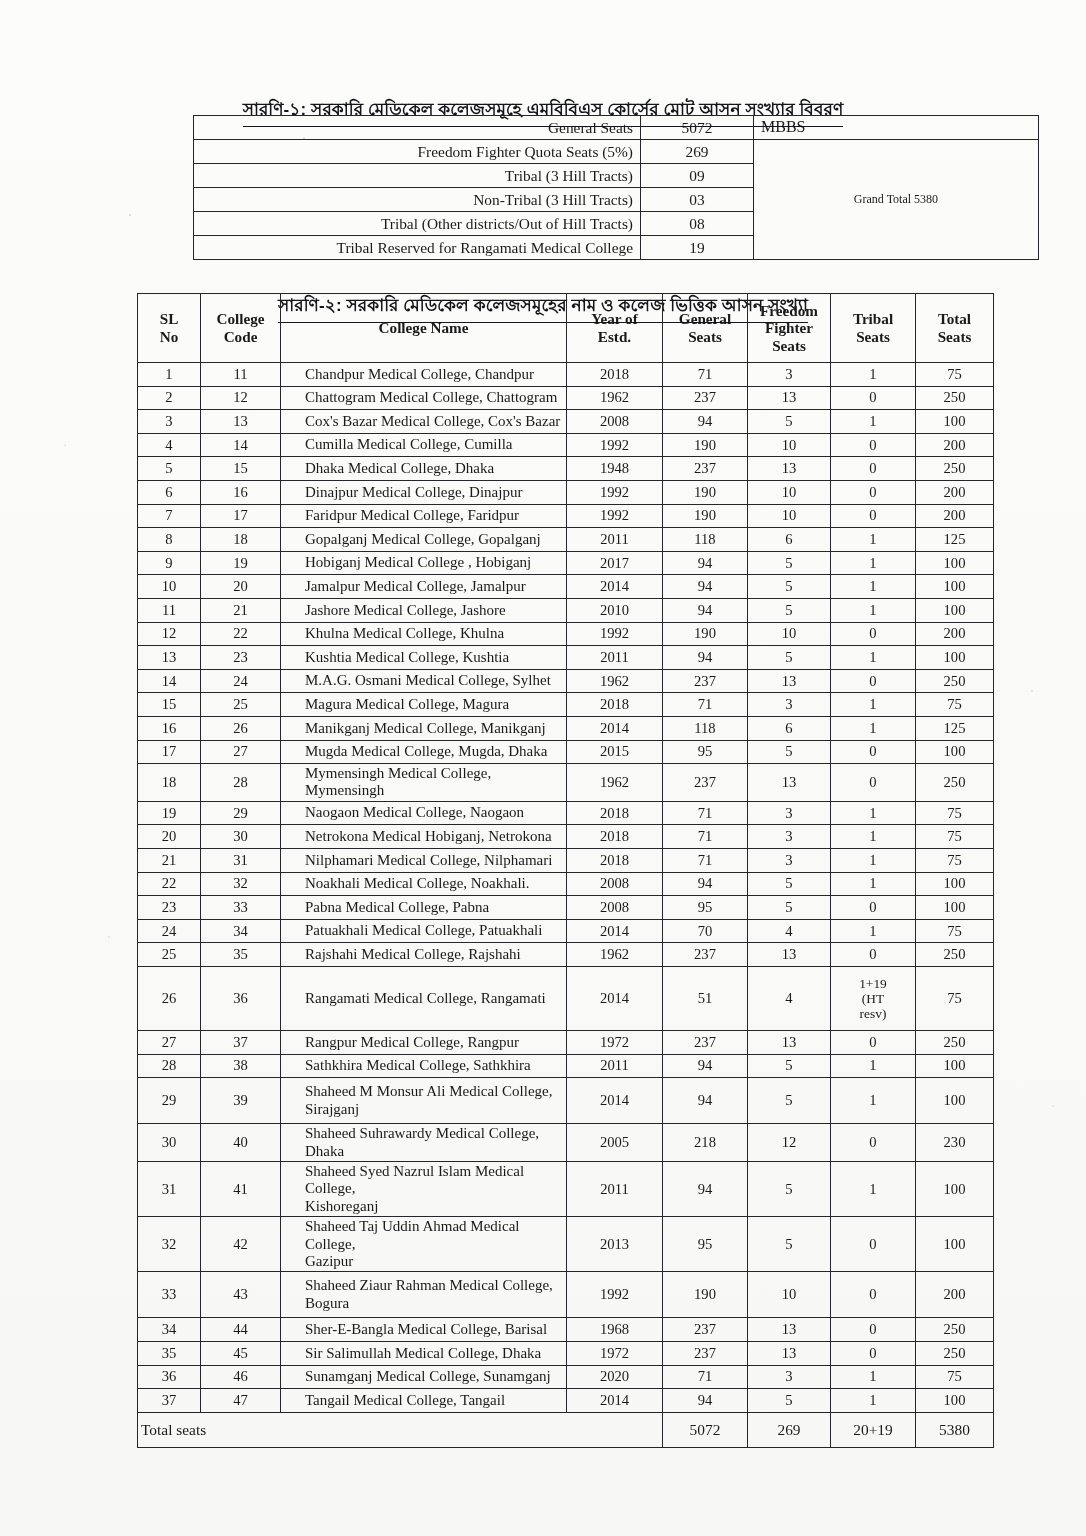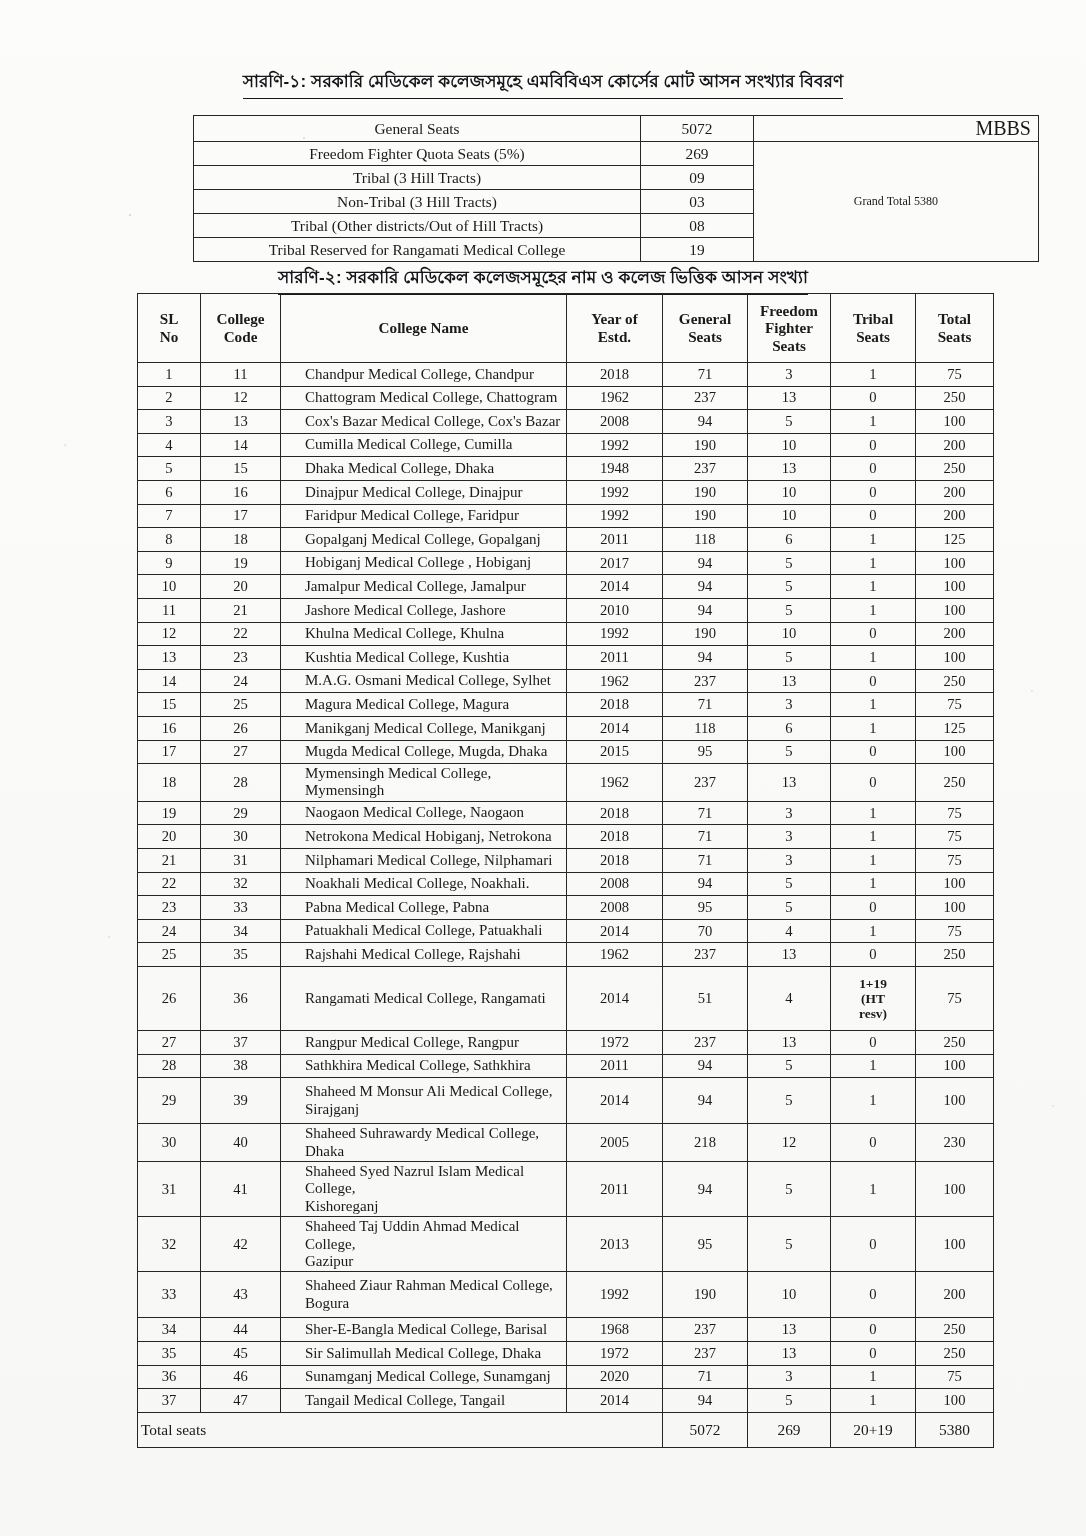--- a/index.html
+++ b/index.html
@@ -35,20 +35,21 @@
   }
 
   
   .tbl-title {
     text-align: center;
     font-family: "Liberation Sans", "DejaVu Sans", sans-serif;
     font-weight: bold;
     font-size: 17px;
     letter-spacing: .1px;
     color: #14161a;
+    margin-top: 28px;
   }
   .tbl-title span {
     border-bottom: 1.6px solid #15171b;
     padding-bottom: 2px;
     display: inline-block;
   }
   #title-1 { position: absolute; left: 0; right: 0; top: 68px; }
   #title-2 { position: absolute; left: 0; right: 0; top: 264px; }
 
   
@@ -61,23 +62,23 @@
     table-layout: fixed;
     font-size: 15.4px;
   }
   #summary-table td {
     border: 1.15px solid #24262a;
     padding: 1px 7px;
     height: 21px;
     line-height: 1.15;
     vertical-align: middle;
   }
-  #summary-table .lbl   { text-align: center; width: 432px; }
+  #summary-table .lbl   { text-align: right; width: 432px; }
   #summary-table .val   { text-align: center; width: 98px; }
-  #summary-table .mbbs  { text-align: right; width: 270px; font-size: 20px; }
+  #summary-table .mbbs  { text-align: left; width: 270px; font-size: 16px; }
   #summary-table .gtot  { text-align: center; vertical-align: middle; font-size: 12px; }
 
   
   #colleges-table {
     position: absolute;
     left: 137px;
     top: 293px;
     width: 856px;
     border-collapse: collapse;
     table-layout: fixed;
@@ -100,21 +101,21 @@
   }
   #colleges-table td.name {
     text-align: left;
     padding-left: 24px;
     font-size: 15px;
   }
   #colleges-table tbody tr { height: 23.6px; }
   #colleges-table tbody tr.tall  { height: 46px; }
   #colleges-table tbody tr.xtall { height: 64px; }
   #colleges-table td.name .l2 { display: block; }
-  .tribal-multi { font-size: 13.4px; line-height: 1.12; font-weight: bold; }
+  .tribal-multi { font-size: 13.4px; line-height: 1.12; }
   .tribal-multi span { display: block; }
 
   #colleges-table tfoot td {
     height: 32px;
     font-size: 15.4px;
   }
   #colleges-table tfoot td.total-label { text-align: left; }
 
   
   .c-sl    { width: 58px; }

